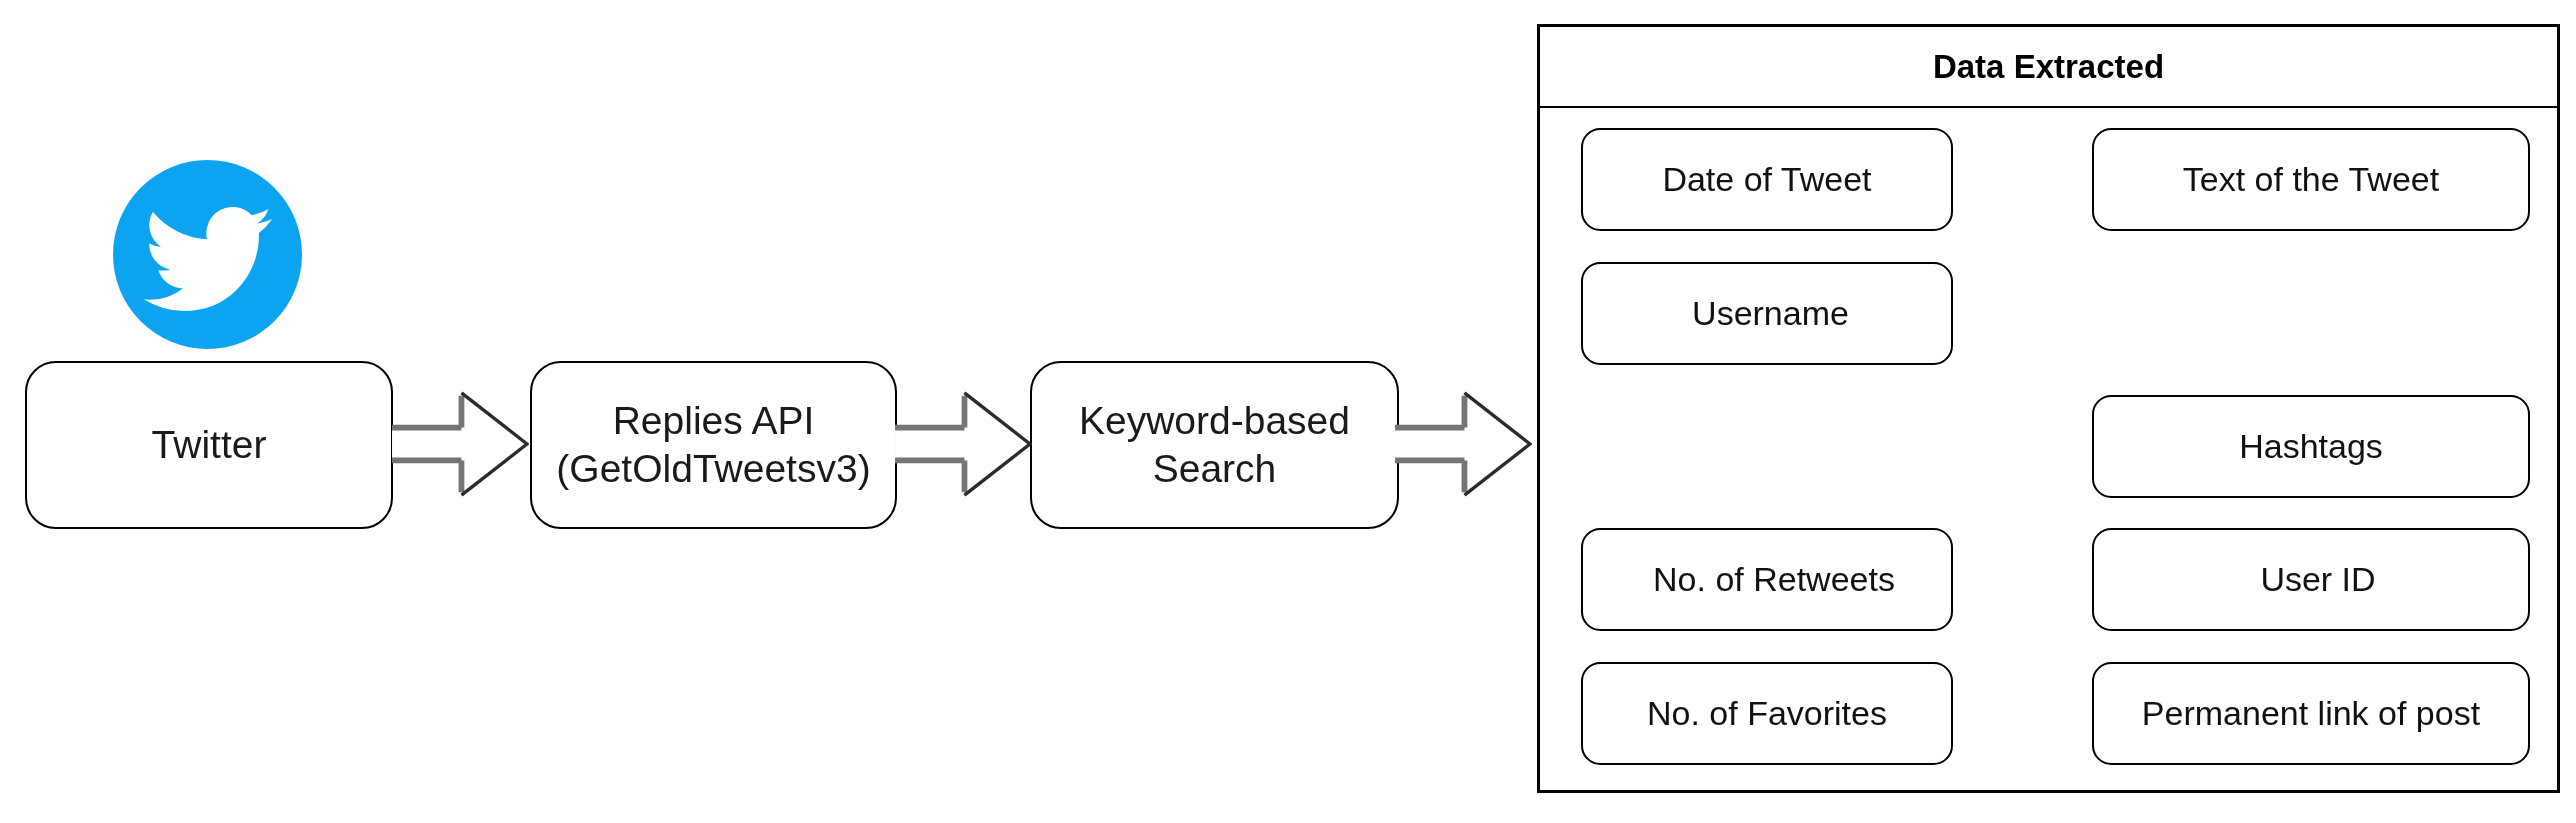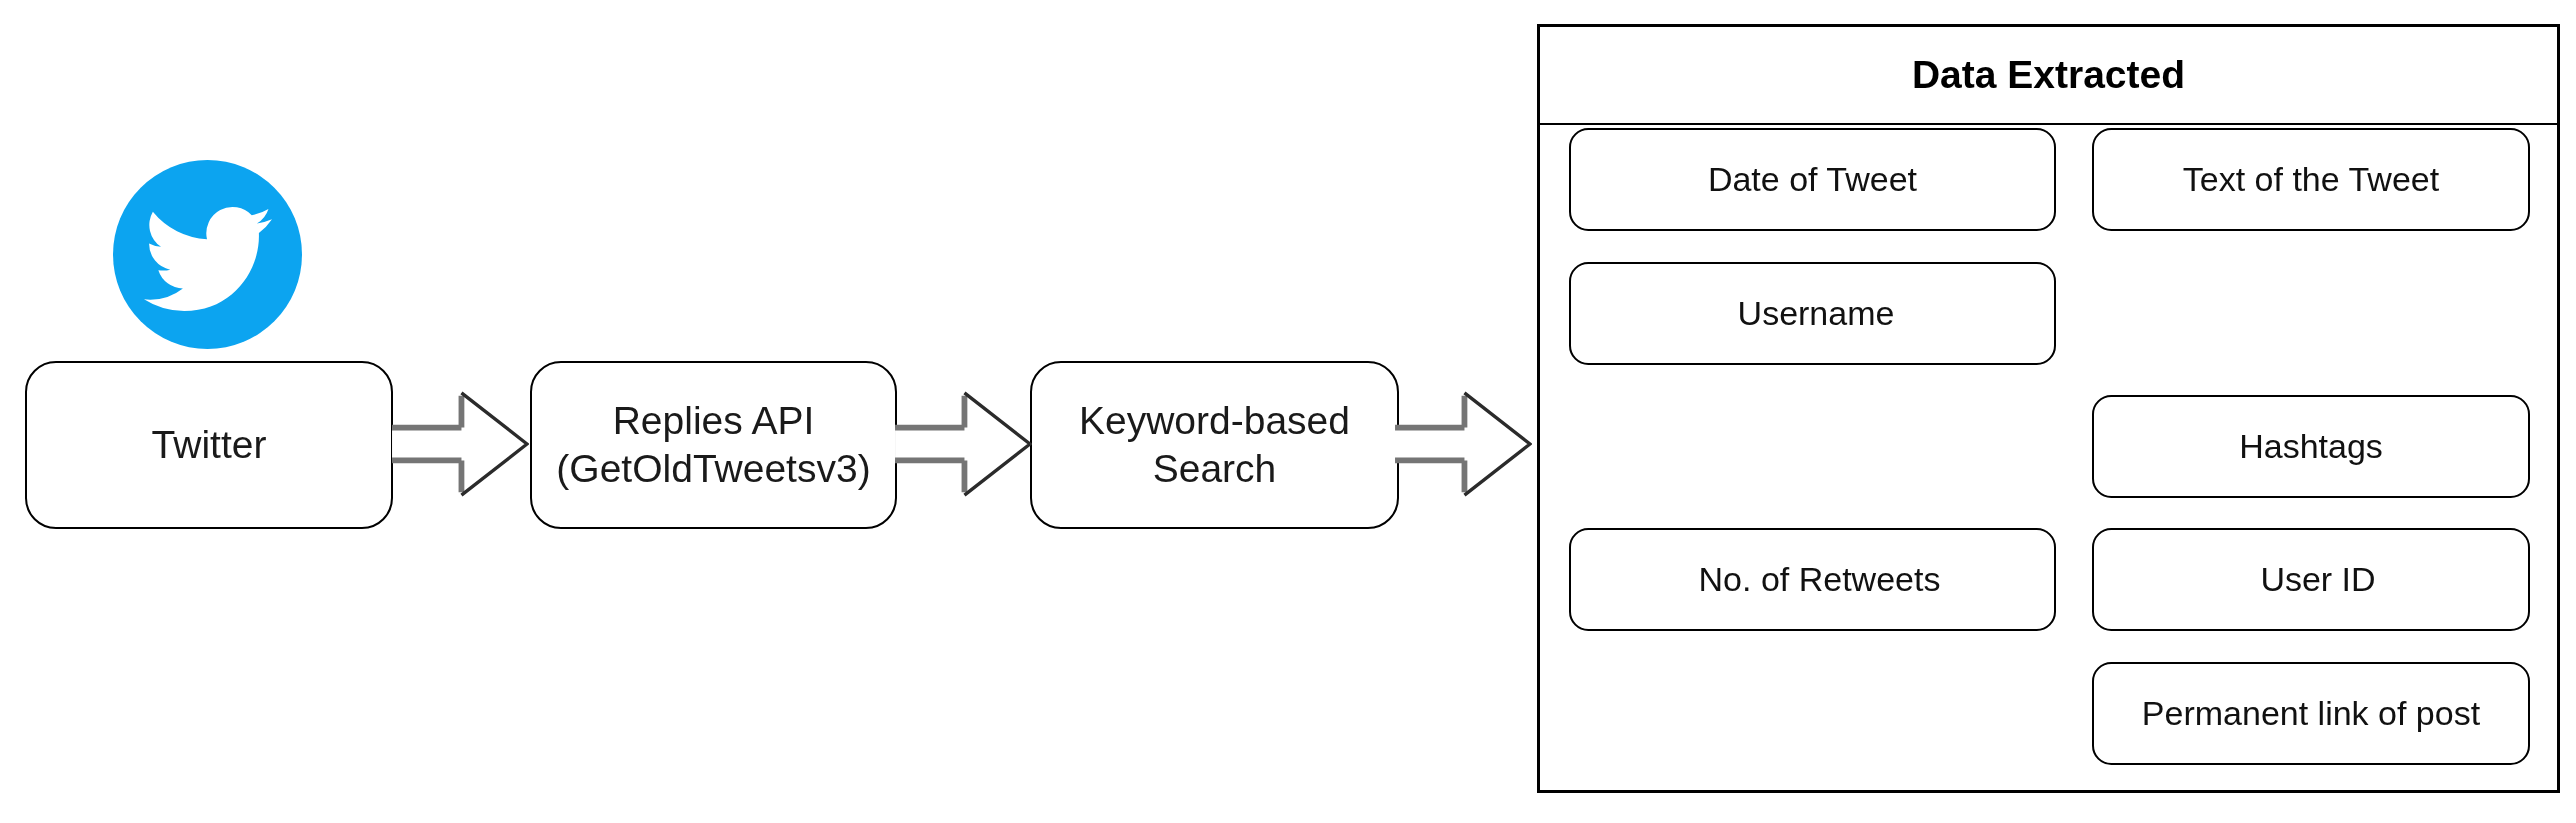--- a/index.html
+++ b/index.html
@@ -32,31 +32,31 @@
   #arrow-1{left:392px;}
   #arrow-2{left:895px;}
   #arrow-3{left:1395px;}
 
   
   .panel{
     position:absolute;left:1537px;top:24px;width:1023px;height:769px;
     border:3.9px solid #000;background:#fff;
   }
   .panel-title{
-    height:98px;border-bottom:2.9px solid #000;
+    height:81px;border-bottom:2.9px solid #000;
     display:flex;align-items:center;justify-content:center;
-    font-size:39px;font-weight:bold;color:#000;
+    font-size:33px;font-weight:bold;color:#000;
   }
   .pbox{
     position:absolute;height:103px;background:#fff;
     border:2.4px solid #000;border-radius:19.3px;
     display:flex;align-items:center;justify-content:center;
     text-align:center;font-size:34px;color:#111;
   }
-  .c0{left:29px;width:487px;}
+  .c0{left:41px;width:372px;}
   .c1{left:545px;width:438px;margin-left:7px;}
   .r0{top:101px;}
   .r1{top:235px;padding-left:7px;}
   .r2{top:368px;}
   .r3{top:501px;padding-left:14px;}
   .r4{top:635px;}
 </style>
 </head>
 <body>
 
@@ -87,19 +87,20 @@
   <path d="M0,39 H72 M0,73 H72 M72,6 V39 M72,73 V106" stroke="#757575" stroke-width="6" fill="none"></path>
   <path d="M72,3 L140,56 L72,109" stroke="#2b2b2b" stroke-width="3.5" fill="none"></path>
 </svg>
 
 <div class="panel">
   <div class="panel-title">Data Extracted</div>
 
   <div class="pbox c0 r0">Date of Tweet</div>
   <div class="pbox c0 r1">Username</div>
   <div class="pbox c0 r3">No. of Retweets</div>
+  <div class="pbox c0 r4">No. of Favorites</div>
 
   <div class="pbox c1 r0">Text of the Tweet</div>
   <div class="pbox c1 r2">Hashtags</div>
   <div class="pbox c1 r3">User ID</div>
   <div class="pbox c1 r4">Permanent link of post</div>
 </div>
 
 
 </body></html>

